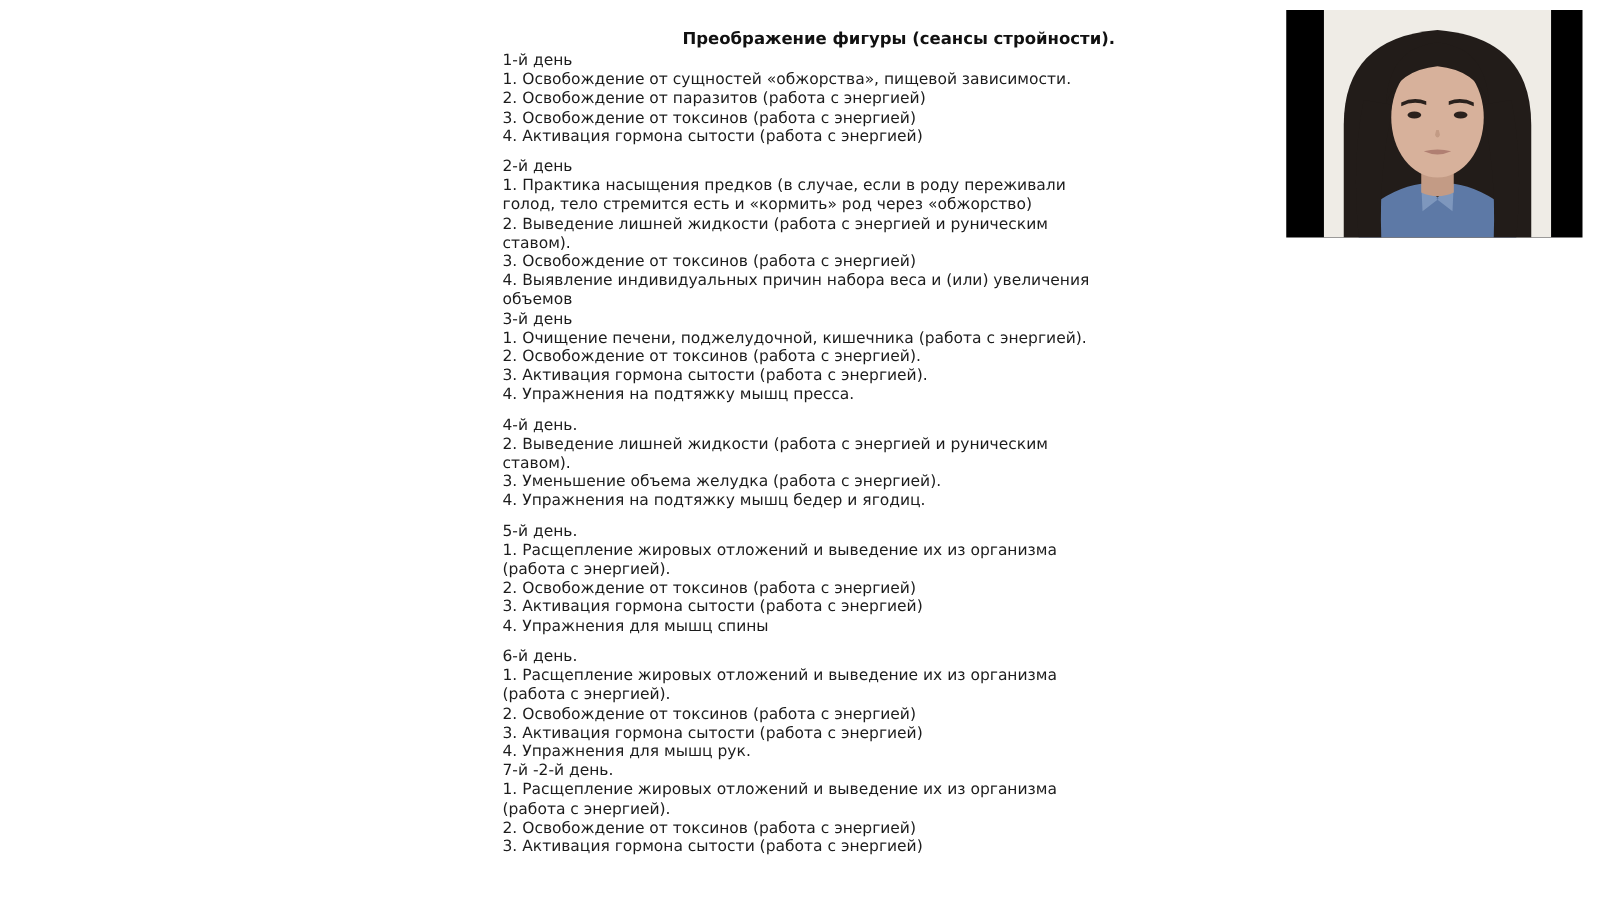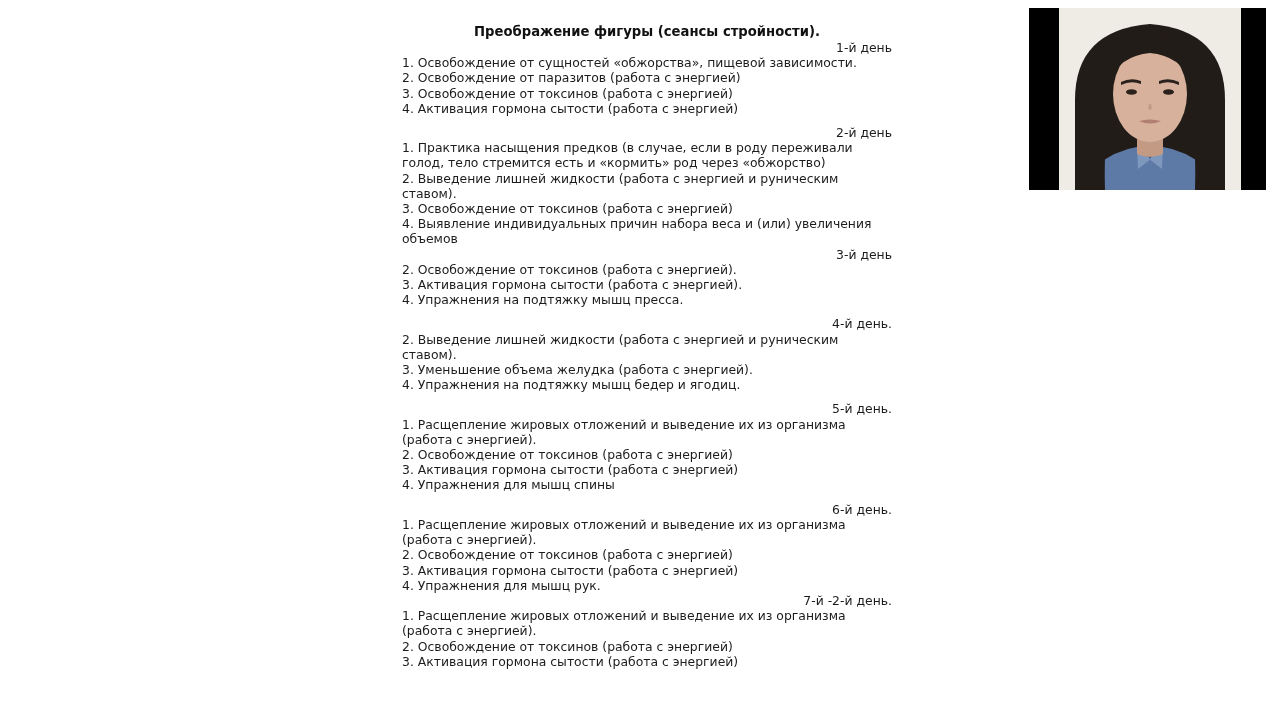--- a/index.html
+++ b/index.html
@@ -22,25 +22,25 @@
     top: 23px;
     width: 490px;
     color: #1c1c1c;
     font-size: 12.4px;
     line-height: 15.2px;
   }
   .doc-title {
     font-weight: bold;
     font-size: 13.2px;
     line-height: 17px;
-    text-align: center;
+    text-align: right;
     color: #111111;
   }
   .day-heading {
-    text-align: right;
+    text-align: left;
     white-space: pre-line;
   }
   .day-item {
     white-space: pre-line;
   }
   .day-block.gap {
     margin-bottom: 9px;
   }
   .photo-block {
     position: absolute;
@@ -79,20 +79,21 @@
           <div class="day-item">1. Практика насыщения предков (в случае, если в роду переживали
 голод, тело стремится есть и «кормить» род через «обжорство)</div>
           <div class="day-item">2. Выведение лишней жидкости (работа с энергией и руническим
 ставом).</div>
           <div class="day-item">3. Освобождение от токсинов (работа с энергией)</div>
           <div class="day-item">4. Выявление индивидуальных причин набора веса и (или) увеличения
 объемов</div>
         </div>
         <div class="day-block gap">
           <div class="day-heading">3-й день</div>
+          <div class="day-item">1. Очищение печени, поджелудочной, кишечника (работа с энергией).</div>
           <div class="day-item">2. Освобождение от токсинов (работа с энергией).</div>
           <div class="day-item">3. Активация гормона сытости (работа с энергией).</div>
           <div class="day-item">4. Упражнения на подтяжку мышц пресса.</div>
         </div>
         <div class="day-block gap">
           <div class="day-heading">4-й день.</div>
           <div class="day-item">2. Выведение лишней жидкости (работа с энергией и руническим
 ставом).</div>
           <div class="day-item">3. Уменьшение объема желудка (работа с энергией).</div>
           <div class="day-item">4. Упражнения на подтяжку мышц бедер и ягодиц.</div>

